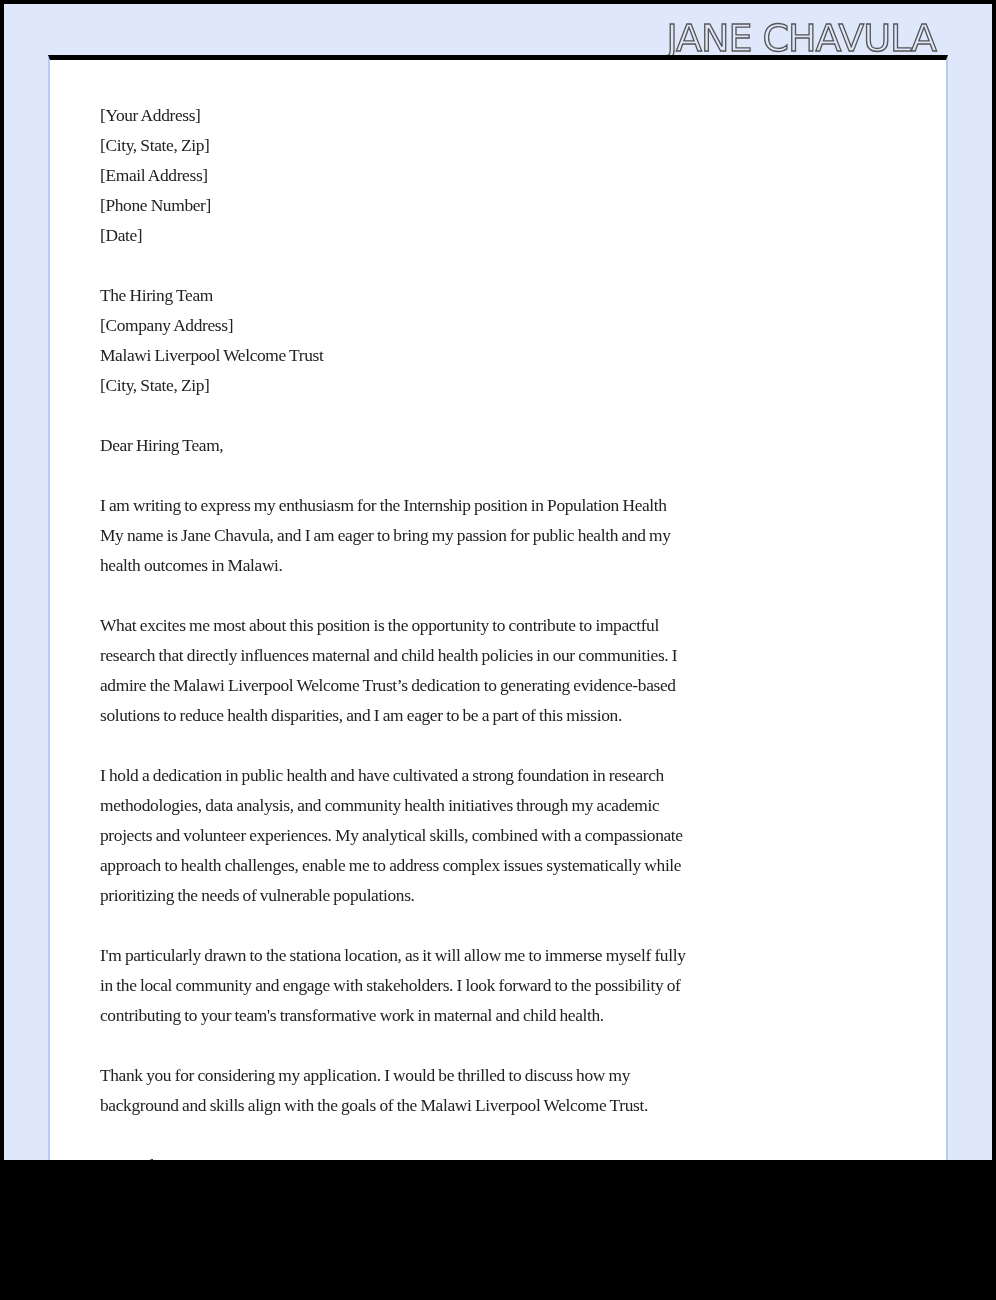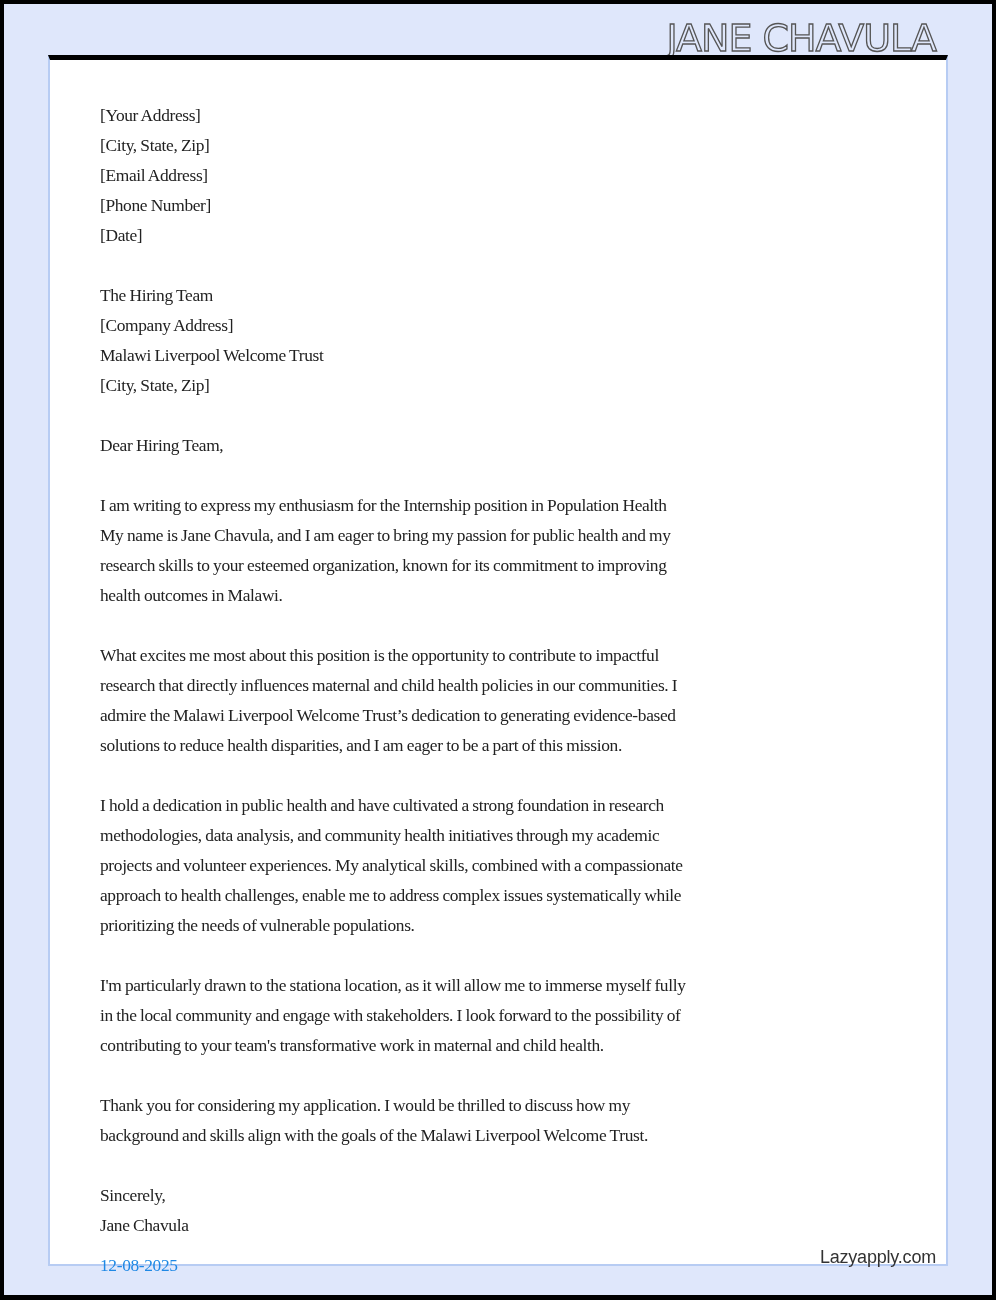--- a/index.html
+++ b/index.html
@@ -3,21 +3,21 @@
 <meta charset="utf-8">
 <style>
   html, body { margin: 0; padding: 0; }
   body {
     width: 996px; height: 1300px; overflow: hidden;
     background: #000;
     position: relative;
     font-family: "DejaVu Sans", sans-serif;
   }
   .canvas {
-    position: absolute; left: 4px; top: 4px; width: 988px; height: 1291px;
+    position: absolute; left: 4px; top: 4px; width: 988px; height: 1156px;
     background: #dfe7fb;
     overflow: hidden;
   }
   .title {
     position: absolute; right: 56px; top: 12px;
     font-family: "DejaVu Sans", sans-serif;
     font-size: 38px; letter-spacing: -1px;
     color: #dfe7fb;
     -webkit-text-stroke: 1.3px #555;
     line-height: 44px;
@@ -69,21 +69,20 @@
     <span class="line">Malawi Liverpool Welcome Trust</span>
     <span class="line">[City, State, Zip]</span>
     <span class="blank"></span>
 
     <span class="line">Dear Hiring Team,</span>
     <span class="blank"></span>
 
     <div>
       <span class="line">I am writing to express my enthusiasm for the Internship position in Population Health</span>
       <span class="line">My name is Jane Chavula, and I am eager to bring my passion for public health and my</span>
-      <span class="line">research skills to your esteemed organization, known for its commitment to improving</span>
       <span class="line">health outcomes in Malawi.</span>
     </div>
     <span class="blank"></span>
 
     <div>
       <span class="line">What excites me most about this position is the opportunity to contribute to impactful</span>
       <span class="line">research that directly influences maternal and child health policies in our communities. I</span>
       <span class="line">admire the Malawi Liverpool Welcome Trust’s dedication to generating evidence-based</span>
       <span class="line">solutions to reduce health disparities, and I am eager to be a part of this mission.</span>
     </div>

